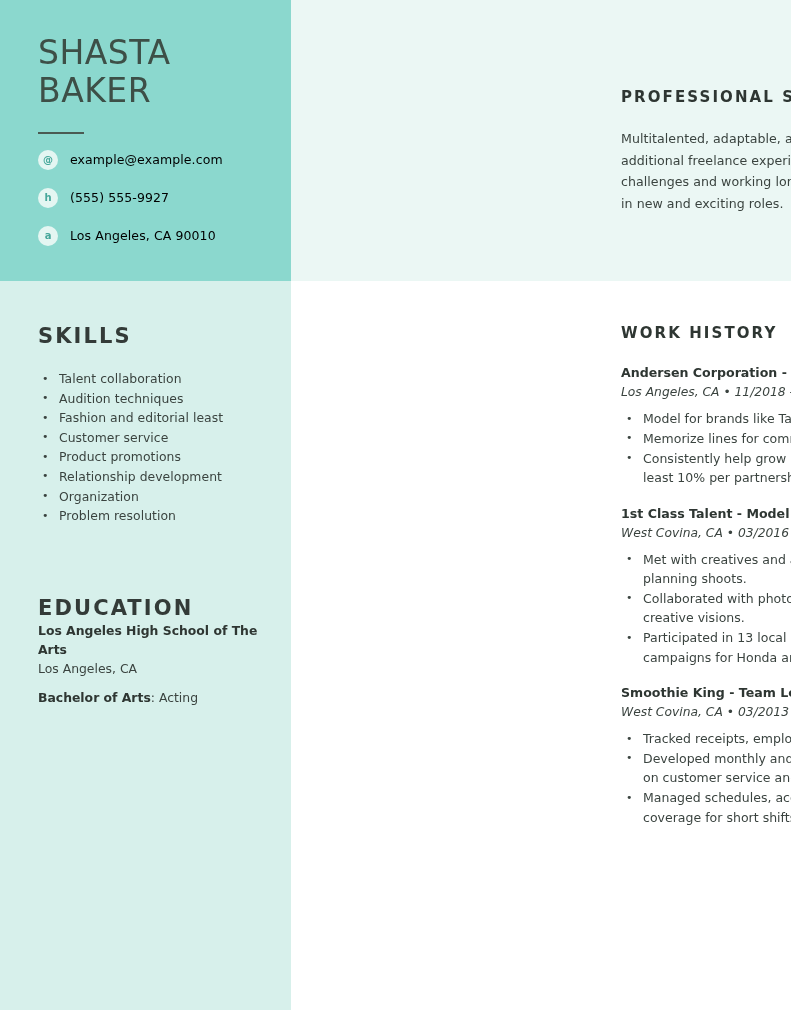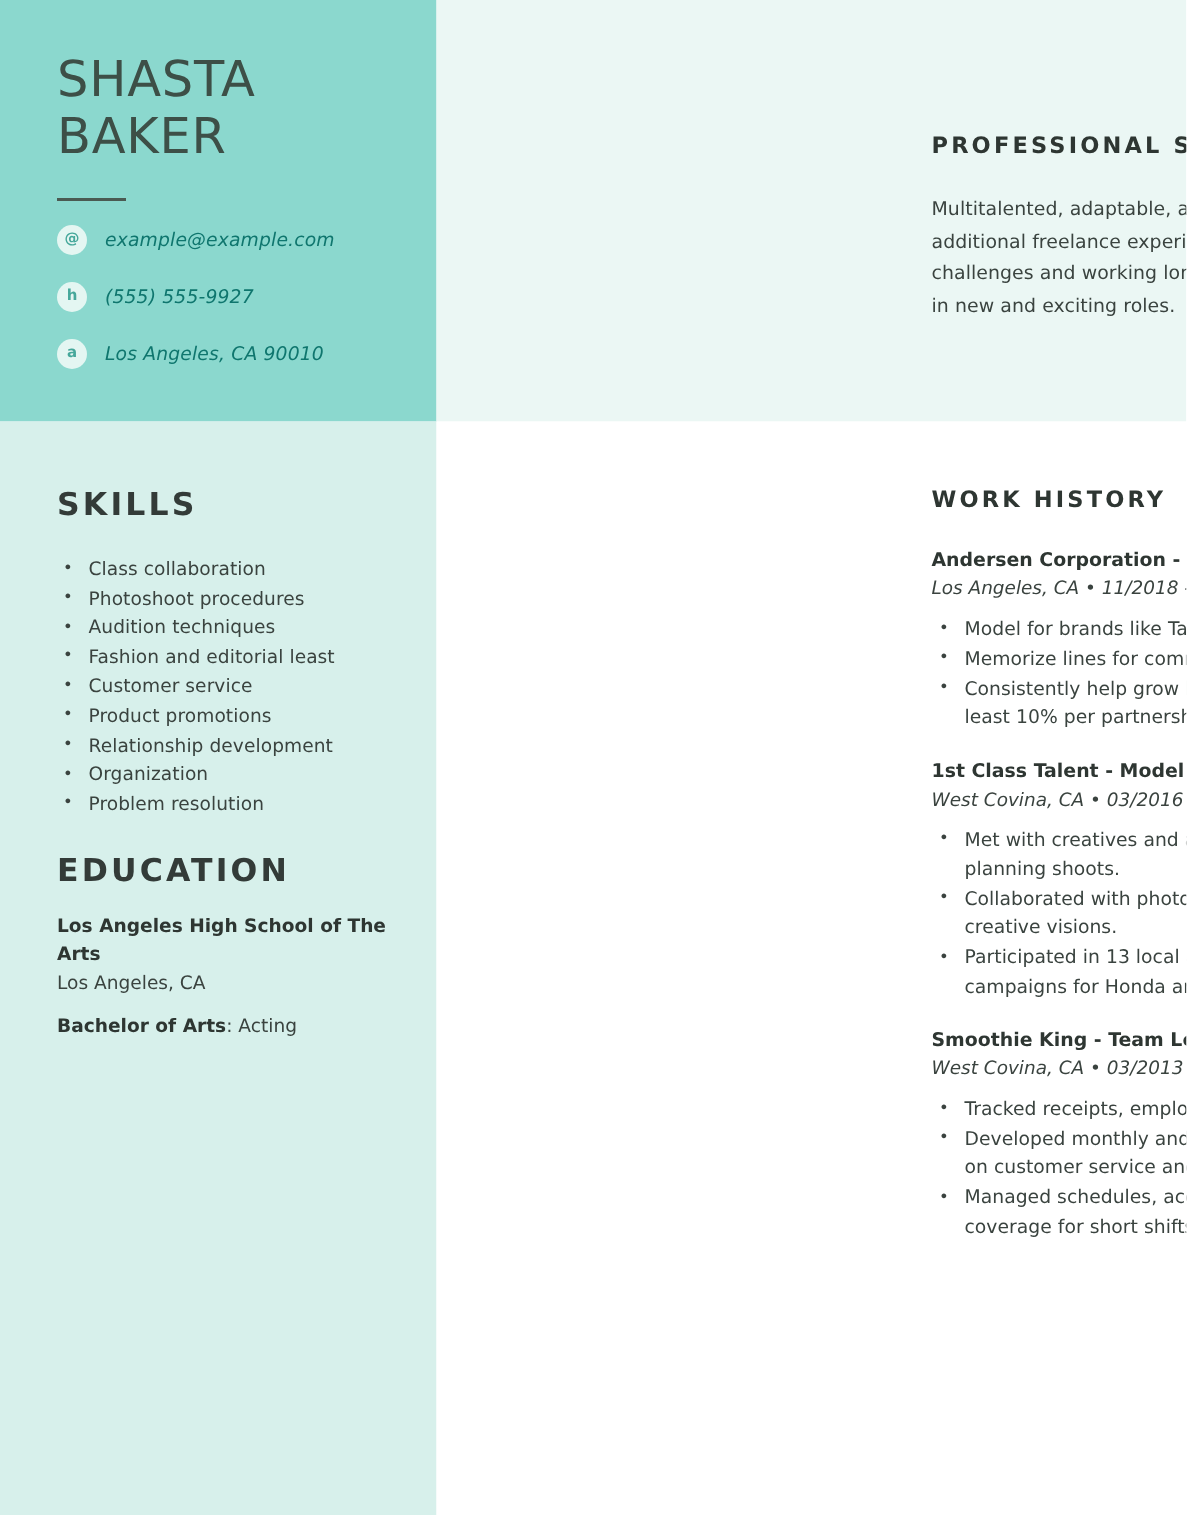--- a/index.html
+++ b/index.html
@@ -100,24 +100,23 @@
     background: #E4F6F2;
     color: #46A89B;
     font-size: 10px;
     line-height: 20px;
     text-align: center;
     font-weight: 700;
   }
   .contact-text {
     margin-left: 12px;
     font-size: 12.5px;
-    color: #0f766e;
+    color: #000000;
     letter-spacing: 0.1px;
     white-space: nowrap;
-    font-style: italic;
   }
 
   
   .sec-head {
     font-size: 21px;
     font-weight: 700;
     letter-spacing: 2.1px;
     color: #333B38;
     text-transform: uppercase;
   }
@@ -153,24 +152,24 @@
     position: absolute;
     left: 4px;
     top: -0.5px;
     font-size: 11px;
     color: #3A433F;
   }
 
   
   .edu-block {
     position: absolute;
-    left: 38px; top: 568px;
+    left: 38px; top: 596px;
     width: 230px;
   }
-  .edu-body { margin-top: 16px; }
+  .edu-body { margin-top: 2px; }
   .edu-school {
     font-size: 12.4px;
     line-height: 18.5px;
     font-weight: 700;
     color: #2E3632;
   }
   .edu-place {
     font-size: 12.4px;
     line-height: 19px;
     color: #3A433F;
@@ -273,22 +272,21 @@
       </div>
       <div class="contact-row">
         <span class="contact-badge">a</span>
         <span class="contact-text">Los Angeles, CA 90010</span>
       </div>
     </div>
 
     <div class="skills-block">
       <div class="sec-head">SKILLS</div>
       <ul class="skills-list">
-        <li>Class collaboration</li>
-        <li>Photoshoot procedures</li>
+        <li>Talent collaboration</li>
         <li>Audition techniques</li>
         <li>Fashion and editorial least</li>
         <li>Customer service</li>
         <li>Product promotions</li>
         <li>Relationship development</li>
         <li>Organization</li>
         <li>Problem resolution</li>
       </ul>
     </div>
 

